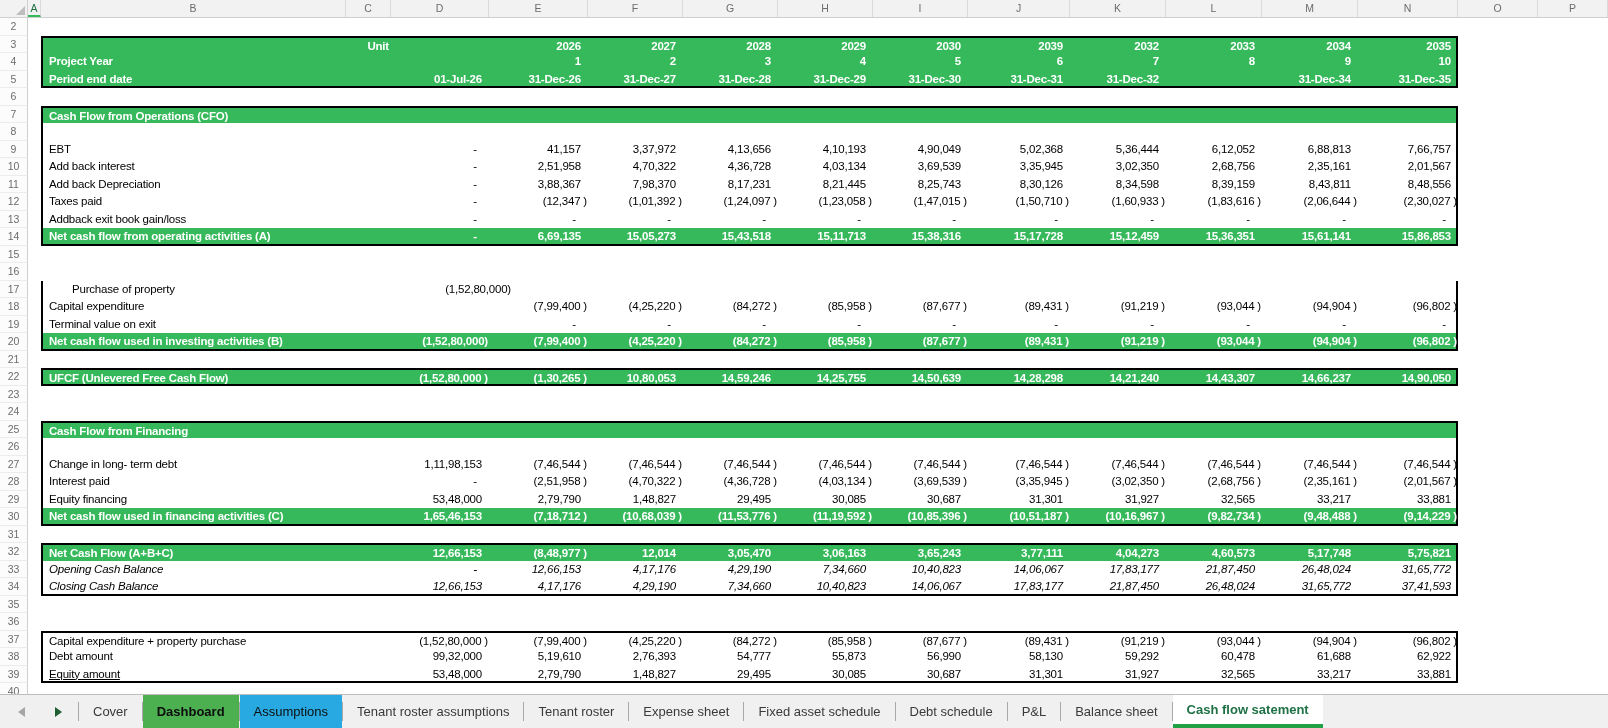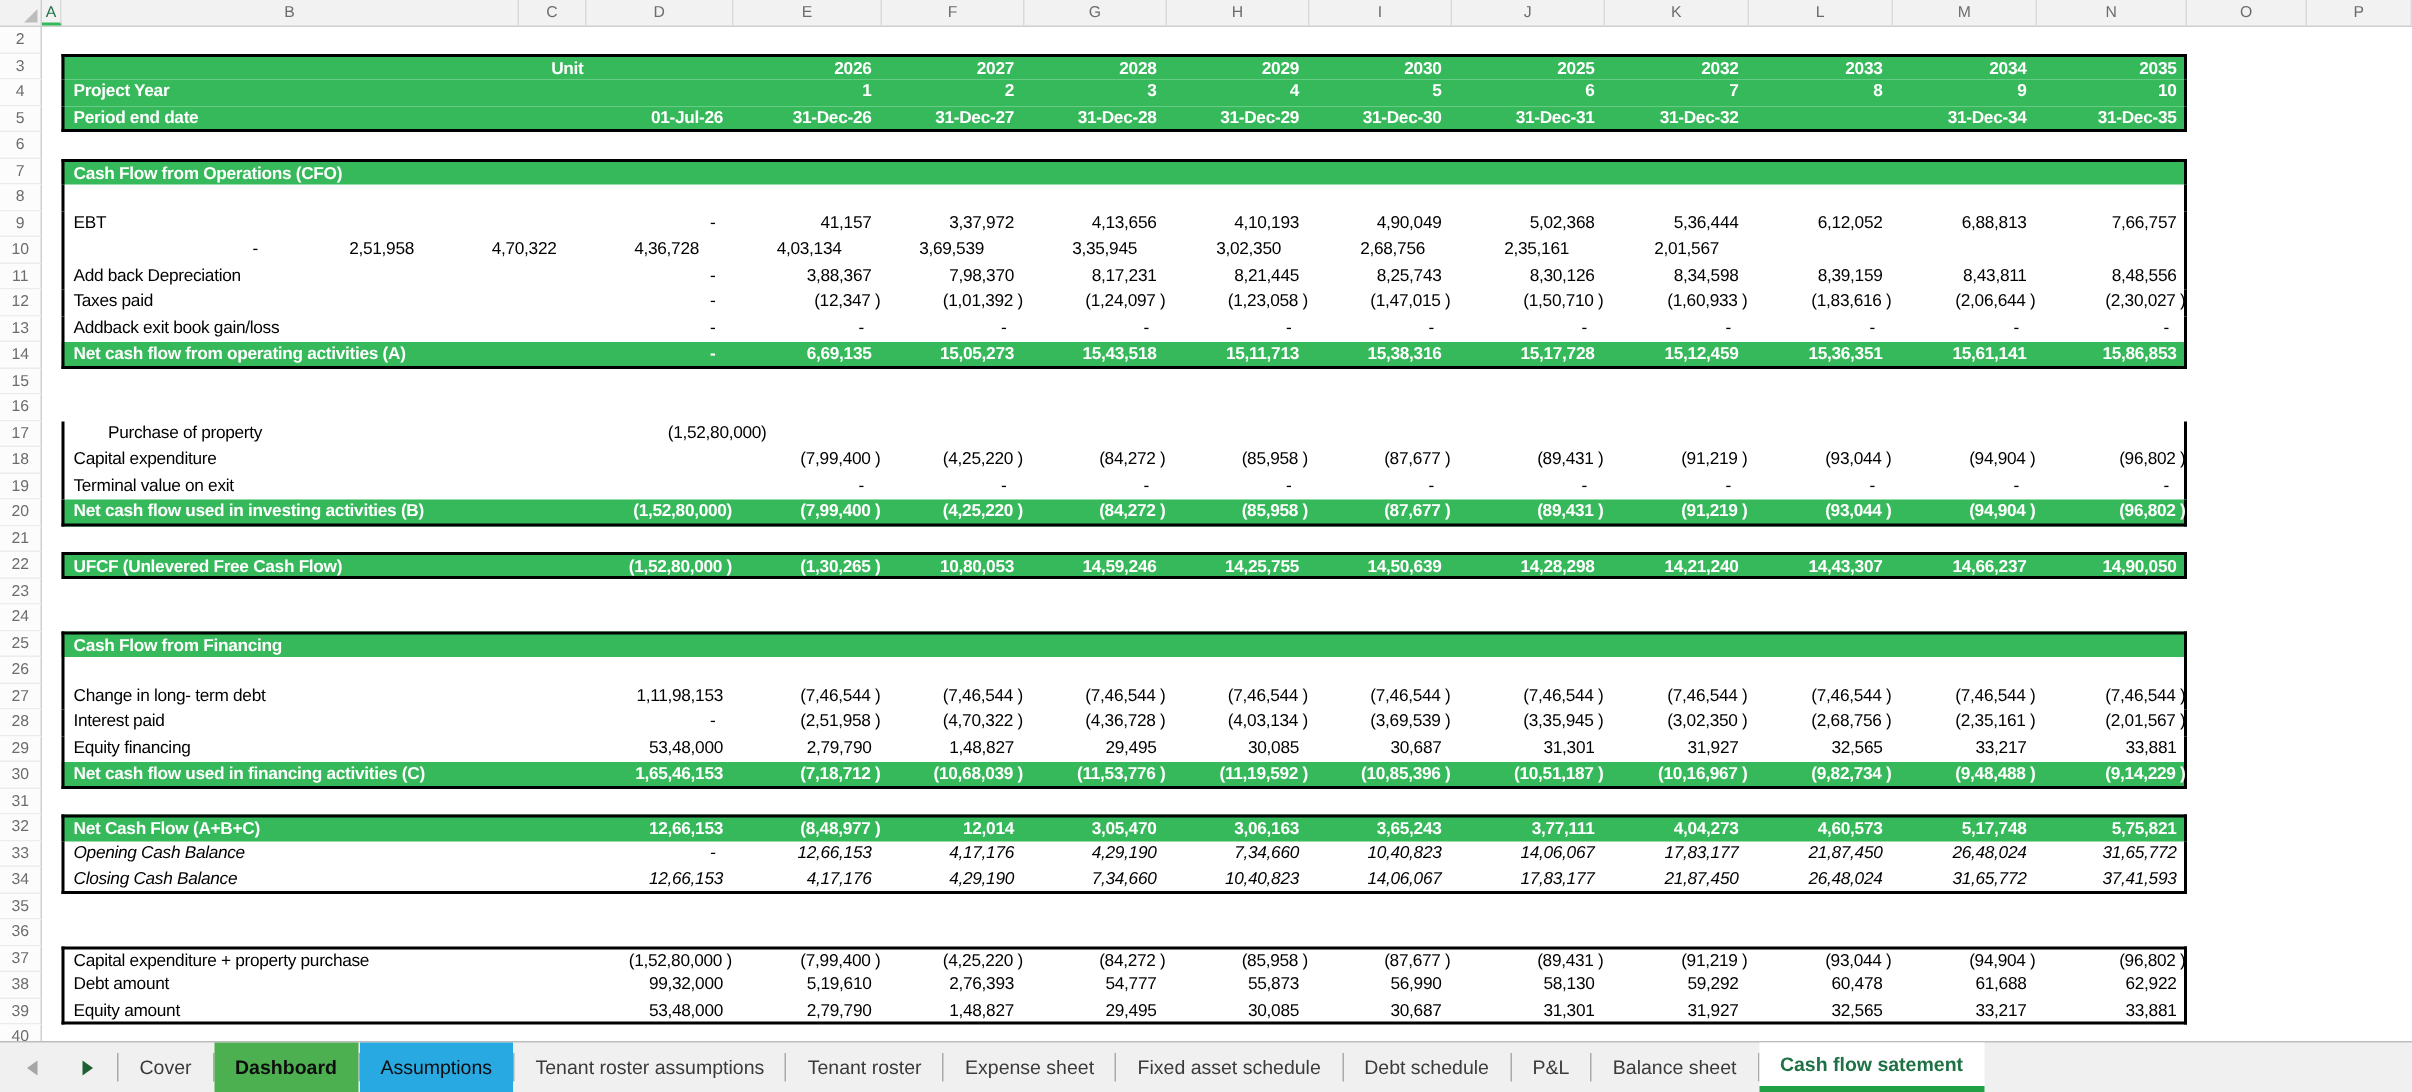--- a/index.html
+++ b/index.html
@@ -83,21 +83,21 @@
         <div class="colA"></div>
         <div class="strip bxs bxt green">
           <div class="cell lb" style="width: 305px;"></div>
           <div class="cell cu" style="width: 45px;">Unit</div>
           <div class="cell num" style="width: 98px;"></div>
           <div class="cell num" style="width: 99px;">2026</div>
           <div class="cell num" style="width: 95px;">2027</div>
           <div class="cell num" style="width: 95px;">2028</div>
           <div class="cell num" style="width: 95px;">2029</div>
           <div class="cell num" style="width: 95px;">2030</div>
-          <div class="cell num" style="width: 102px;">2025</div>
+          <div class="cell num" style="width: 102px;">2039</div>
           <div class="cell num" style="width: 96px;">2032</div>
           <div class="cell num" style="width: 96px;">2033</div>
           <div class="cell num" style="width: 96px;">2034</div>
           <div class="cell num" style="width: 100px;">2035</div>
         </div>
       </div>
       <div class="srow">
         <div class="gut">4</div>
         <div class="colA"></div>
         <div class="strip bxs green">
@@ -182,20 +182,21 @@
           <div class="cell num" style="width: 96px;">5,36,444</div>
           <div class="cell num" style="width: 96px;">6,12,052</div>
           <div class="cell num" style="width: 96px;">6,88,813</div>
           <div class="cell num" style="width: 100px;">7,66,757</div>
         </div>
       </div>
       <div class="srow">
         <div class="gut">10</div>
         <div class="colA"></div>
         <div class="strip bxs">
+          <div class="cell lb" style="width: 305px;">Add back interest</div>
           <div class="cell cu" style="width: 45px;"></div>
           <div class="cell num dash" style="width: 98px;">-</div>
           <div class="cell num" style="width: 99px;">2,51,958</div>
           <div class="cell num" style="width: 95px;">4,70,322</div>
           <div class="cell num" style="width: 95px;">4,36,728</div>
           <div class="cell num" style="width: 95px;">4,03,134</div>
           <div class="cell num" style="width: 95px;">3,69,539</div>
           <div class="cell num" style="width: 102px;">3,35,945</div>
           <div class="cell num" style="width: 96px;">3,02,350</div>
           <div class="cell num" style="width: 96px;">2,68,756</div>
@@ -607,21 +608,21 @@
           <div class="cell num" style="width: 96px;">59,292</div>
           <div class="cell num" style="width: 96px;">60,478</div>
           <div class="cell num" style="width: 96px;">61,688</div>
           <div class="cell num" style="width: 100px;">62,922</div>
         </div>
       </div>
       <div class="srow">
         <div class="gut">39</div>
         <div class="colA"></div>
         <div class="strip bxs bxb">
-          <div class="cell lb" style="width: 305px;">Equity amount</div>
+          <div class="cell lb" style="width: 305px; text-decoration: underline;">Equity amount</div>
           <div class="cell cu" style="width: 45px;"></div>
           <div class="cell num" style="width: 98px;">53,48,000</div>
           <div class="cell num" style="width: 99px;">2,79,790</div>
           <div class="cell num" style="width: 95px;">1,48,827</div>
           <div class="cell num" style="width: 95px;">29,495</div>
           <div class="cell num" style="width: 95px;">30,085</div>
           <div class="cell num" style="width: 95px;">30,687</div>
           <div class="cell num" style="width: 102px;">31,301</div>
           <div class="cell num" style="width: 96px;">31,927</div>
           <div class="cell num" style="width: 96px;">32,565</div>

